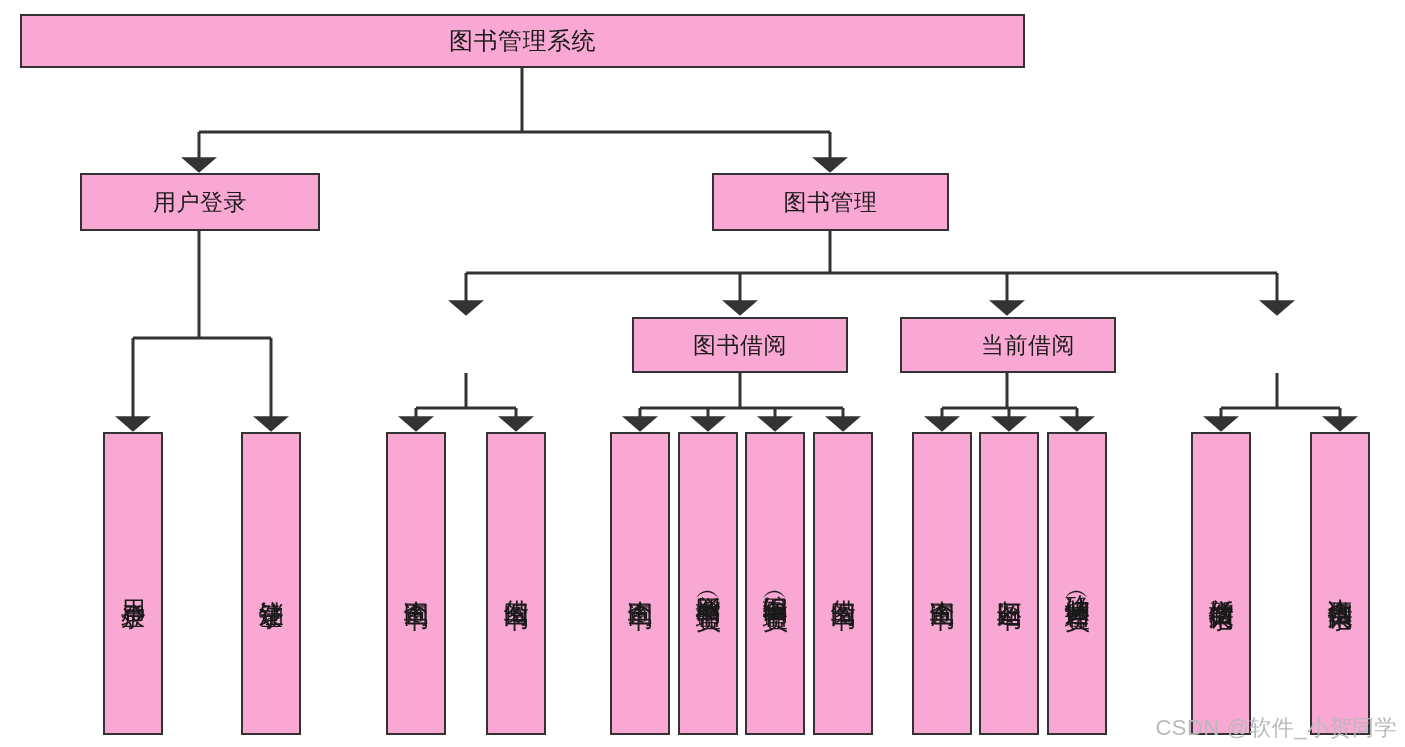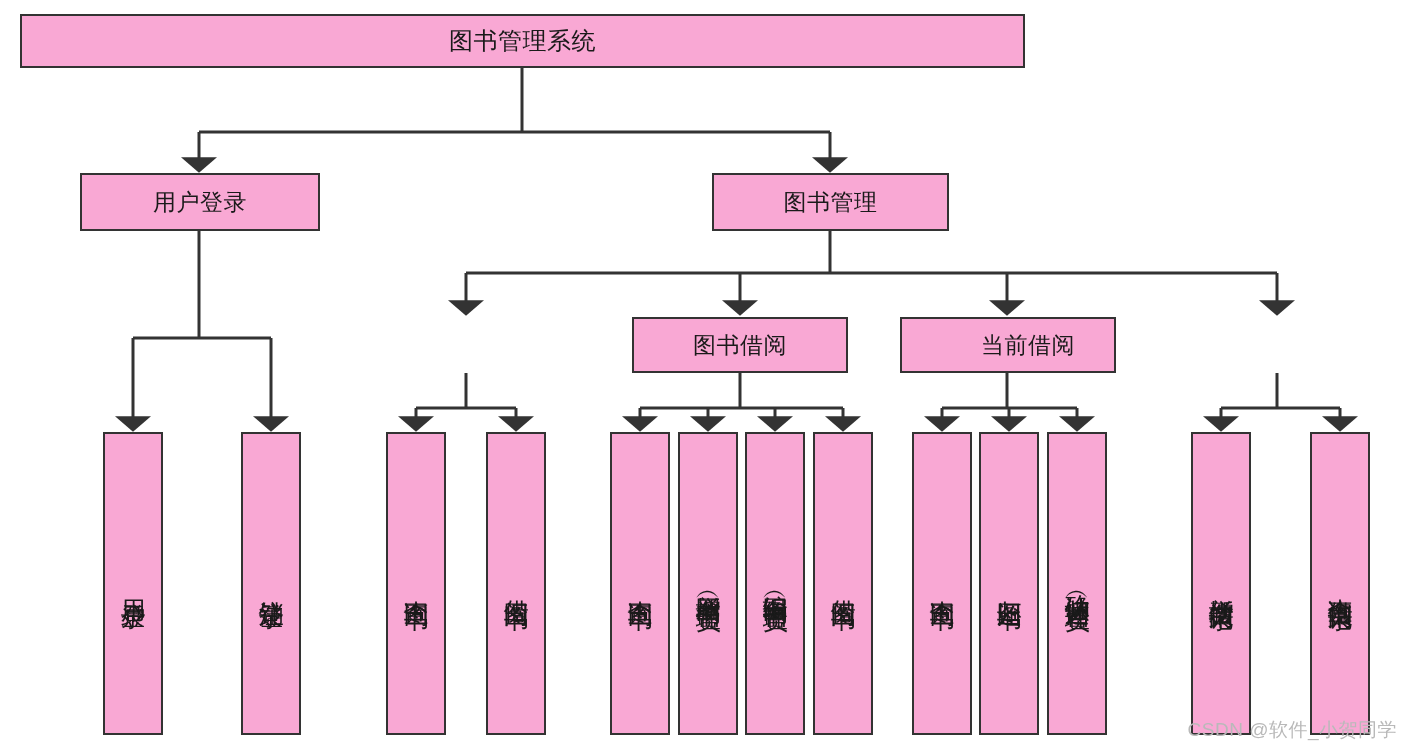--- a/index.html
+++ b/index.html
@@ -52,21 +52,21 @@
     text-orientation:upright;
     font-size:25px;
     line-height:1.18;
     letter-spacing:2px;
     white-space:nowrap;
   }
   .watermark{
     position:absolute;
     right:8px;
     bottom:4px;
-    font-size:19px;
+    font-size:22px;
     color:#b9b9b9;
     letter-spacing:0.5px;
     z-index:5;
     white-space:nowrap;
   }
 </style>
 </head>
 <body>
 
 <div id="canvas">

